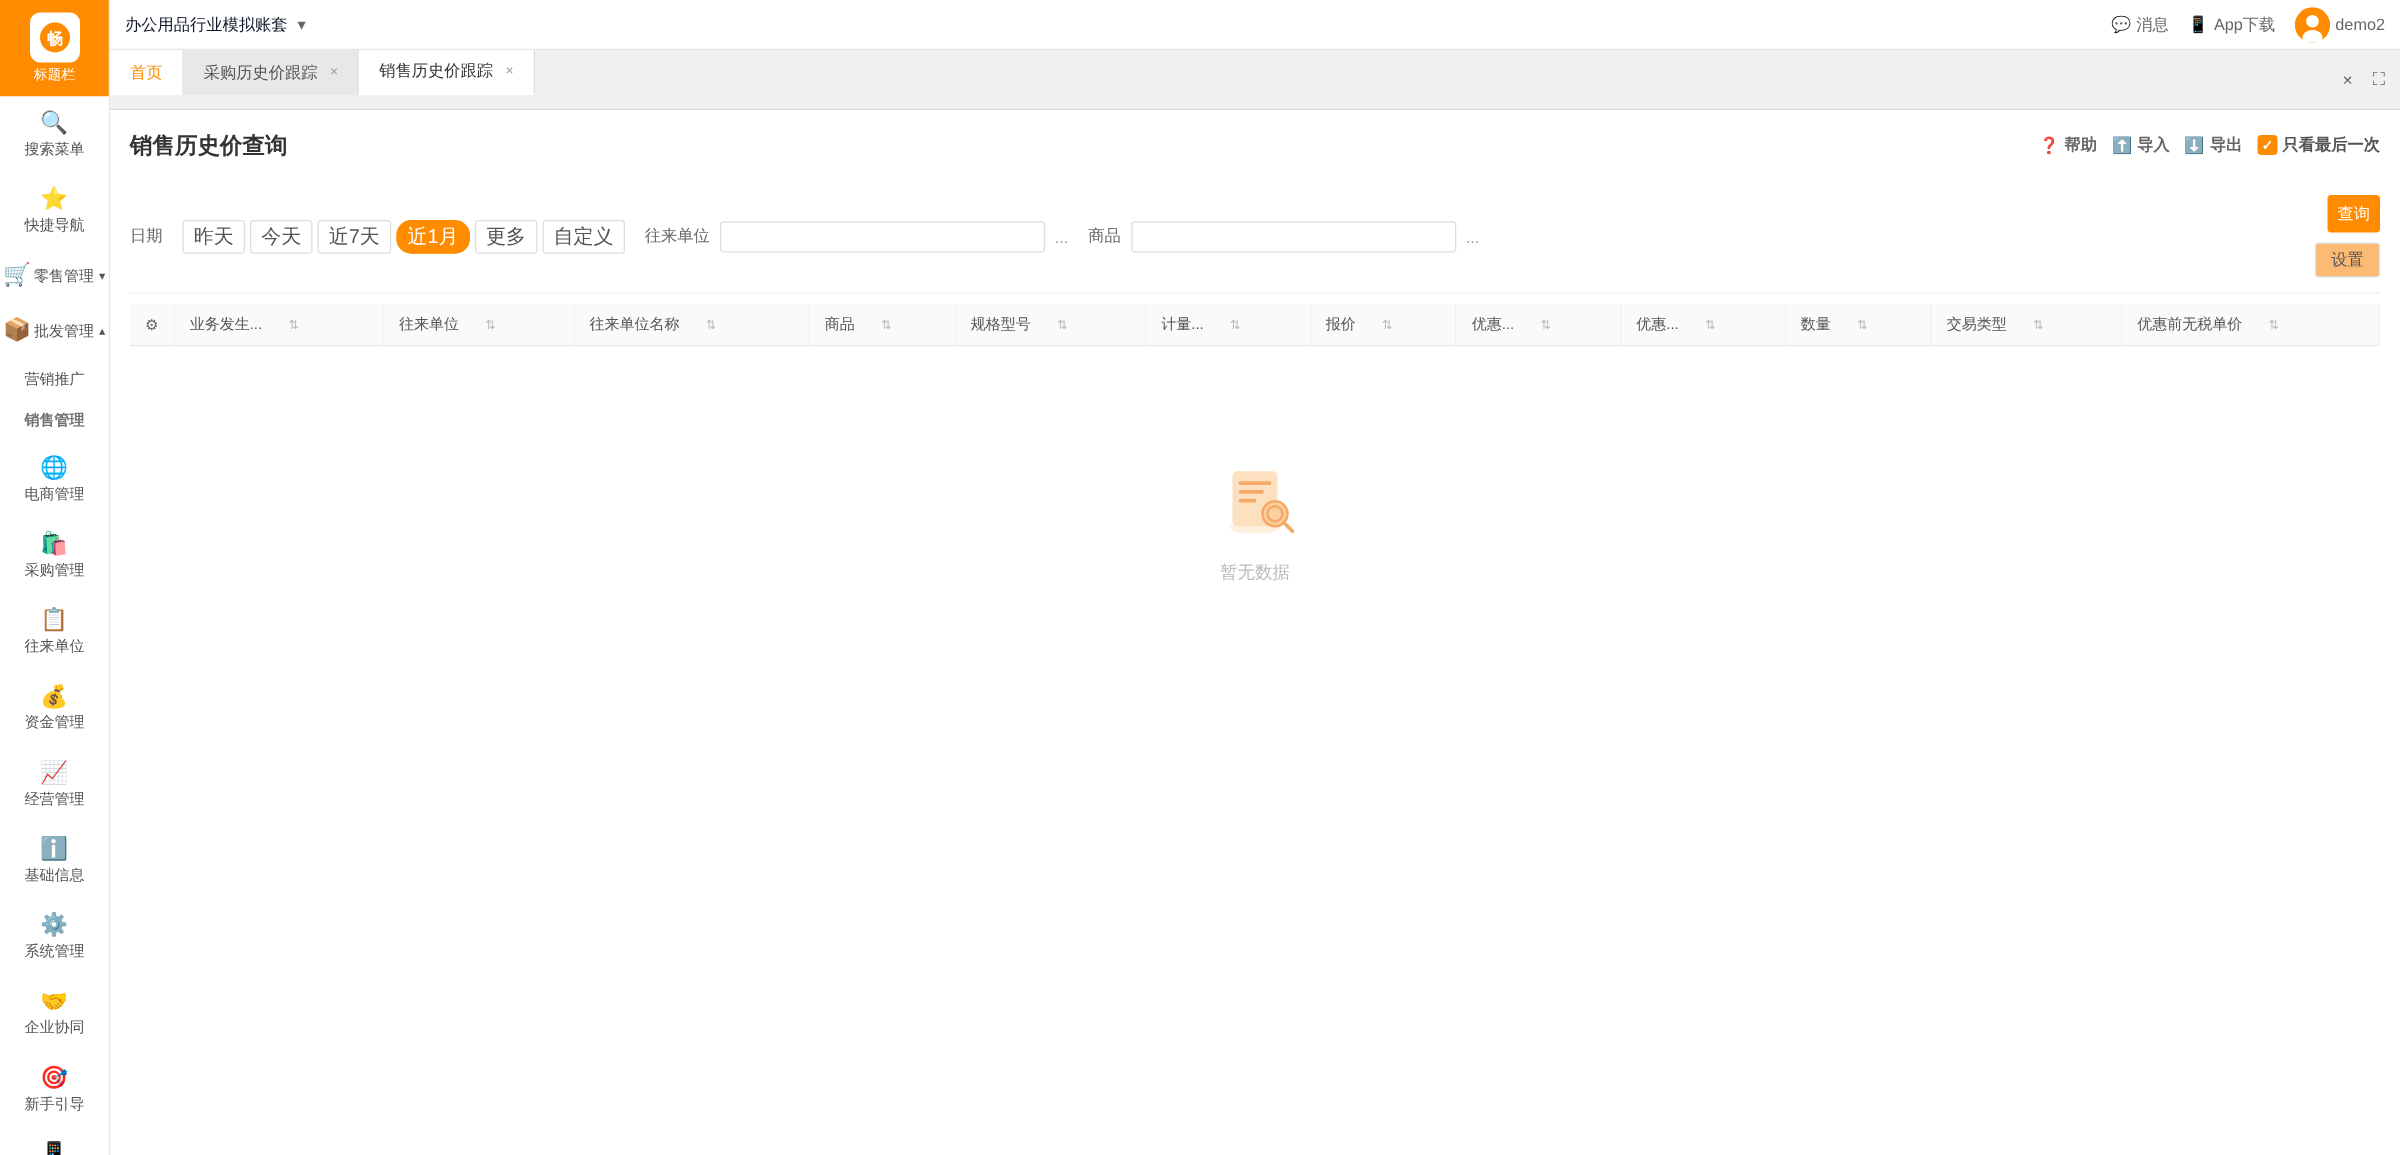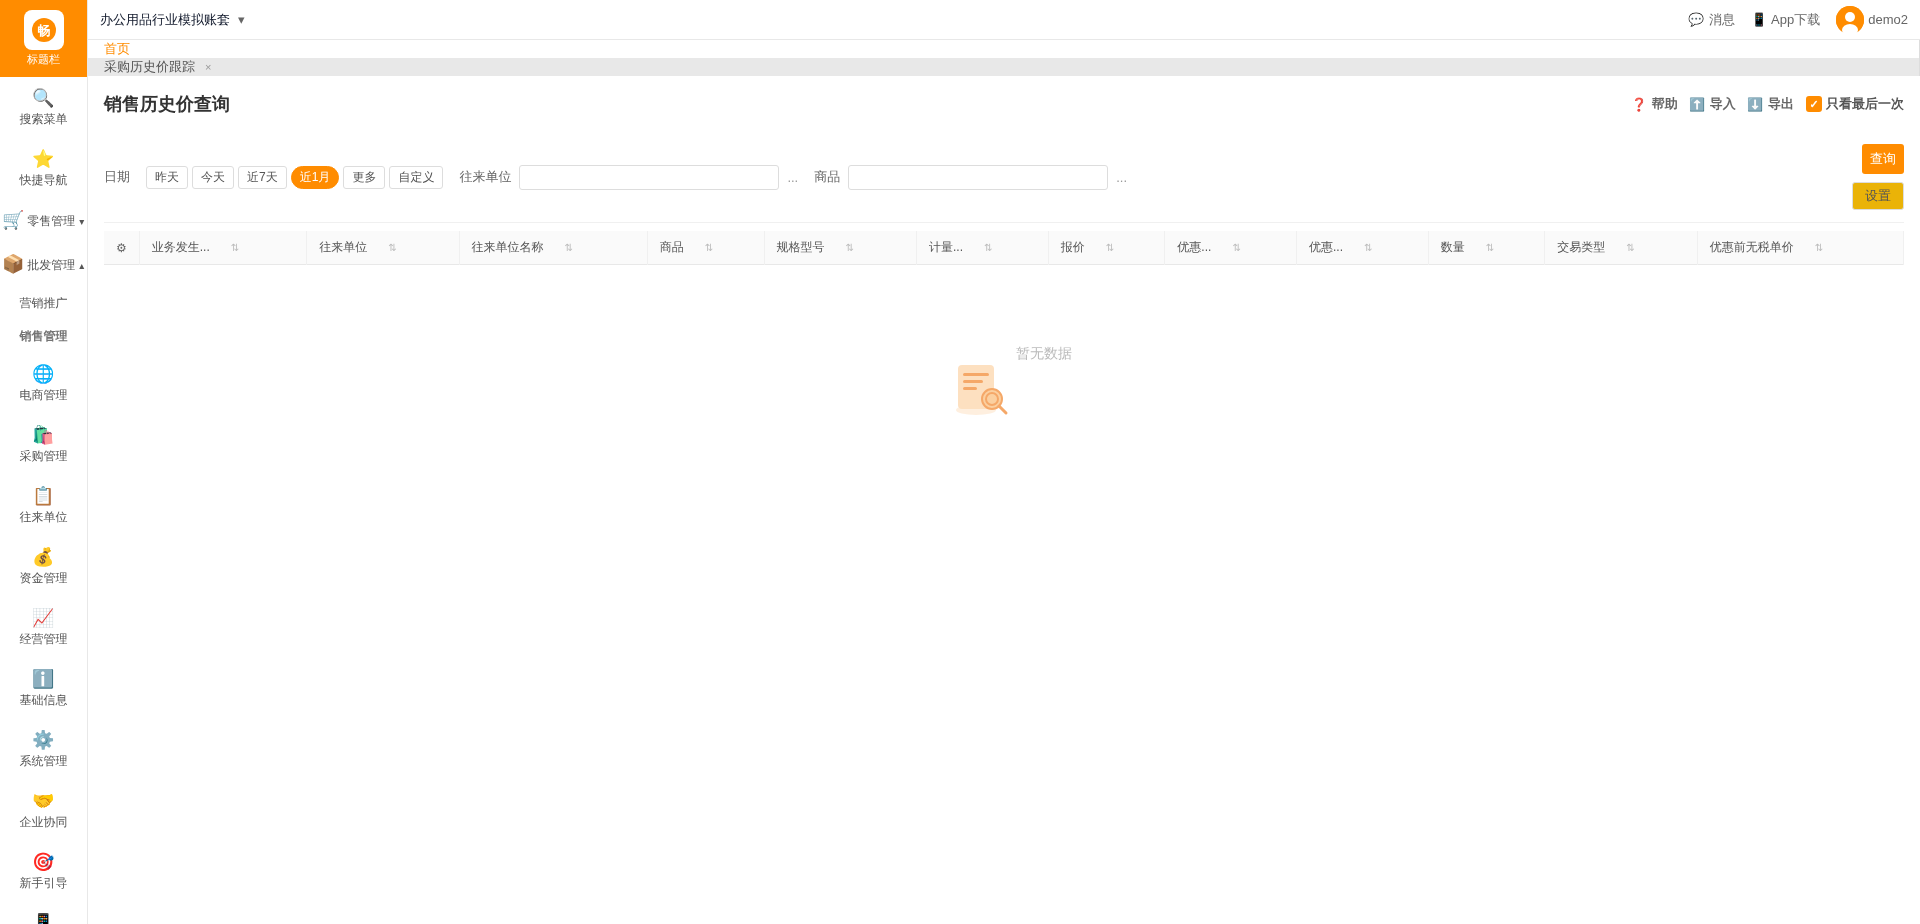--- a/index.html
+++ b/index.html
@@ -23,66 +23,66 @@
     
     .topbar { height: 40px; background: #fff; border-bottom: 1px solid #e8e8e8; display: flex; align-items: center; padding: 0 12px; justify-content: space-between; }
     .topbar-left { display: flex; align-items: center; gap: 8px; }
     .topbar-title { font-size: 13px; color: #0f172a; }
     .topbar-dropdown { display: flex; align-items: center; cursor: pointer; color: #666; font-size: 13px; }
     .topbar-right { display: flex; align-items: center; gap: 16px; color: #666; font-size: 13px; }
     .topbar-right-item { display: flex; align-items: center; gap: 4px; cursor: pointer; }
     .user-avatar { width: 28px; height: 28px; border-radius: 50%; background: #ff8c00; display: flex; align-items: center; justify-content: center; color: #fff; font-size: 11px; }
 
     
-    .tabs { display: flex; background: #f0f0f0; border-bottom: 1px solid #ddd; height: 36px; flex-direction: column; }
+    .tabs { display: flex; background: #f0f0f0; border-bottom: 1px solid #ddd; height: 48px; }
     .tab { display: flex; align-items: center; padding: 0 16px; height: 36px; cursor: pointer; font-size: 13px; color: #555; border-right: 1px solid #ddd; background: #e8e8e8; gap: 6px; }
     .tab.active { background: #fff; color: #333; border-bottom: 2px solid #fff; }
     .tab.home { background: #fff; color: #ff8c00; border-bottom: none; }
     .tab-close { font-size: 11px; color: #999; cursor: pointer; margin-left: 4px; }
     .tabs-actions { margin-left: auto; display: flex; align-items: center; gap: 8px; padding-right: 8px; }
     .tab-action-btn { background: none; border: none; cursor: pointer; color: #666; font-size: 14px; padding: 4px; }
 
     
     .page-content { flex: 1; overflow: auto; padding: 16px; background: #fff; }
     .page-title { font-size: 18px; font-weight: bold; color: #333; margin-bottom: 16px; display: flex; align-items: center; justify-content: space-between; }
     .page-title-actions { display: flex; align-items: center; gap: 12px; font-size: 13px; color: #666; }
     .page-title-action { display: flex; align-items: center; gap: 4px; cursor: pointer; }
 
     
     .filter-area { background: #fff; padding: 12px 0; border-bottom: 1px solid #f0f0f0; margin-bottom: 8px; }
     .filter-row { display: flex; align-items: center; gap: 16px; flex-wrap: wrap; }
     .filter-label { color: #666; font-size: 13px; white-space: nowrap; }
     .date-buttons { display: flex; align-items: center; gap: 4px; }
-    .date-btn { padding: 2px 8px; border: 1px solid #ddd; border-radius: 3px; cursor: pointer; font-size: 12px; background: #fff; color: #555; }
+    .date-btn { padding: 2px 8px; border: 1px solid #ddd; border-radius: 3px; cursor: pointer; font-size: 16px; background: #fff; color: #555; }
     .date-btn.active { background: #ff8c00; color: #fff; border-color: #ff8c00; border-radius: 12px; }
     .date-range { color: #999; font-size: 12px; margin-left: 4px; }
     .filter-field { display: flex; align-items: center; gap: 8px; }
     .filter-input { width: 200px; border: 1px solid #ddd; border-radius: 3px; padding: 4px 8px; font-size: 13px; color: #333; }
     .filter-dots { color: #999; cursor: pointer; }
     .query-btn { background: #ff8c00; color: #fff; border: none; border-radius: 3px; padding: 6px 8px; cursor: pointer; font-size: 13px; }
-    .settings-btn { background: #eab308; color: #555; border: 1px solid #ddd; border-radius: 3px; padding: 4px 12px; cursor: pointer; font-size: 13px; margin-top: 4px; }
+    .settings-btn { background: #fdba74; color: #555; border: 1px solid #ddd; border-radius: 3px; padding: 4px 12px; cursor: pointer; font-size: 13px; margin-top: 4px; }
     .filter-right { margin-left: auto; display: flex; flex-direction: column; align-items: flex-end; gap: 4px; }
 
     
     .checkbox-label { display: flex; align-items: center; gap: 4px; font-size: 13px; color: #555; cursor: pointer; }
     .checkbox-box { width: 16px; height: 16px; border: 2px solid #ff8c00; border-radius: 3px; background: #ff8c00; display: flex; align-items: center; justify-content: center; }
     .checkbox-box::after { content: '✓'; color: #fff; font-size: 11px; }
 
     
     .table-container { overflow: auto; }
     table { width: 100%; border-collapse: collapse; font-size: 12px; }
     thead tr { background: #fafafa; border-bottom: 1px solid #e8e8e8; }
     thead th { padding: 8px 12px; text-align: left; color: #555; font-weight: normal; border-right: 1px solid #f0f0f0; white-space: nowrap; }
     thead th .th-inner { display: flex; align-items: center; gap: 21px; }
     thead th .sort-icon { color: #bbb; font-size: 10px; }
     .settings-th { width: 32px; text-align: center; }
     .settings-icon-btn { cursor: pointer; color: #666; }
 
     
-    .empty-state { display: flex; flex-direction: row; align-items: flex-start; justify-content: center; padding: 80px 0; }
+    .empty-state { display: flex; flex-direction: column; align-items: center; justify-content: center; padding: 80px 0; }
     .empty-state .empty-icon { width: 80px; height: 80px; margin-bottom: 12px; }
     .empty-state .empty-text { color: #bbb; font-size: 14px; }
 
     
     .sidebar-scroll { flex: 1; overflow-y: auto; overflow-x: hidden; }
     .sidebar-scroll::-webkit-scrollbar { width: 0; }
   </style>
 </head>
 <body>
 

